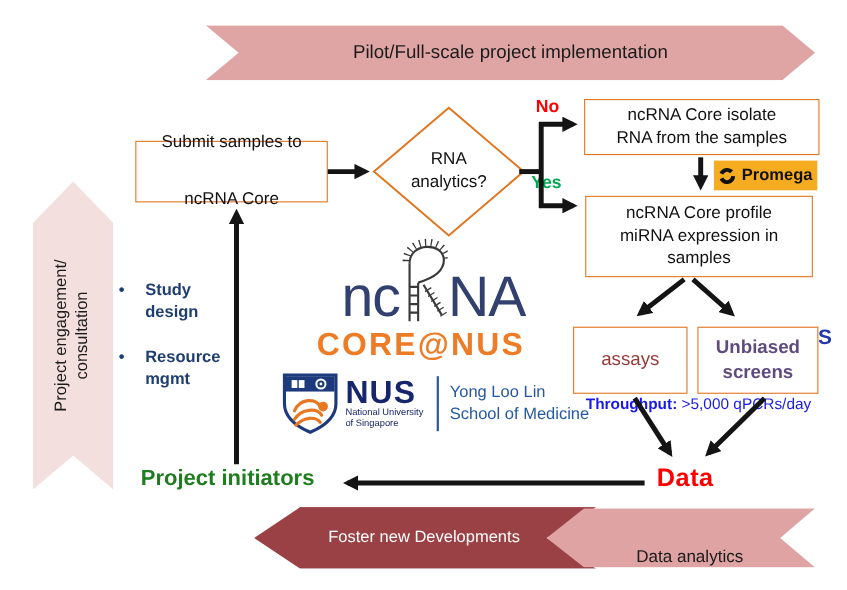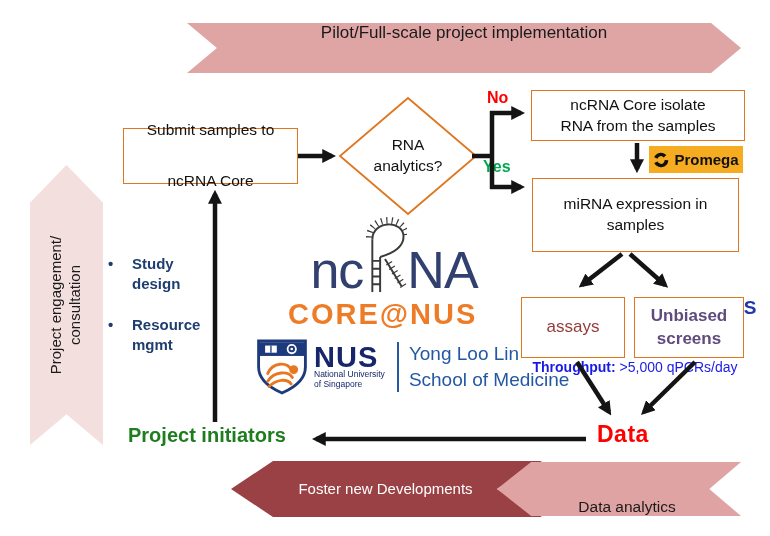--- a/index.html
+++ b/index.html
@@ -5,21 +5,21 @@
   html,body{margin:0;padding:0;background:#fff;}
   .stage{
     position:relative;width:770px;height:536px;background:#fff;overflow:hidden;
     font-family:"Liberation Sans", sans-serif;color:#1a1a1a;
   }
   .abs{position:absolute;}
   
   .banner-top{
     left:187px;top:23px;width:554px;height:50px;background:#DFA5A5;
     clip-path:polygon(0 0,94.6% 0,100% 50%,94.6% 100%,0 100%,5.4% 50%);
-    display:flex;align-items:flex-start;justify-content:center;
+    display:flex;align-items:center;justify-content:center;
     font-size:17px;color:#1a1a1a;filter:drop-shadow(2px 3px 2px rgba(0,0,0,.18));
   }
   .banner-left{
     left:30px;top:165px;width:73px;height:280px;background:#F3DFDE;
     clip-path:polygon(50% 0,100% 13.5%,100% 100%,50% 89%,0 100%,0 13.5%);
     filter:drop-shadow(2px 3px 2px rgba(0,0,0,.12));
     border:0;
   }
   .banner-left-label{
     left:-44px;top:275px;width:220px;height:60px;transform:rotate(-90deg);
@@ -80,21 +80,21 @@
   .mirxes .mtag{width:58px;height:2px;background:#D04040;margin:1px 0 0 6px;}
   .ncrna-logo{left:288px;top:216px;width:212px;}
   .ncrna-row{display:flex;align-items:flex-end;justify-content:center;}
   .ncrna-txt{font-size:52px;font-weight:500;color:#31406E;letter-spacing:-1px;line-height:.9;}
   .ncrna-sub{font-size:29px;font-weight:bold;color:#EE7C26;letter-spacing:2px;margin-top:4px;}
   .nus-logo{left:256px;top:338px;display:flex;align-items:center;}
   .nus-text{margin-left:6px;}
   .nus-acro{font-size:29px;font-weight:bold;color:#17266B;line-height:.9;letter-spacing:1px;}
   .nus-small{font-size:8.5px;color:#17266B;line-height:1.15;}
   .nus-divider{width:2px;height:50px;background:#2458A5;margin:0 10px 0 12px;}
-  .school{font-size:19px;color:#2458A5;line-height:1.35;}
+  .school{font-size:15px;color:#2458A5;line-height:1.35;}
   svg.overlay{left:0;top:0;pointer-events:none;}
 </style>
 </head>
 <body>
 
 <div class="stage">
 
   <div class="abs banner-top">
     <span>Pilot/Full-scale project implementation</span>
   </div>
@@ -127,20 +127,21 @@
   </div>
 
   <div class="abs promega">
     <svg width="16" height="16" viewBox="0 0 16 16">
       <circle cx="8" cy="8" r="5.5" fill="none" stroke="#111" stroke-width="3.6" stroke-dasharray="11 4" transform="rotate(40 8 8)"></circle>
     </svg>
     <span>Promega</span>
   </div>
 
   <div class="abs fbox box-profile">
+    <span>ncRNA Core profile</span>
     <span>miRNA expression in</span>
     <span>samples</span>
   </div>
 
   <div class="abs mirxes">
     <div class="mtxt">MiRXES</div>
     <div class="mtag"></div>
   </div>
 
   <div class="abs fbox box-singleplex">

